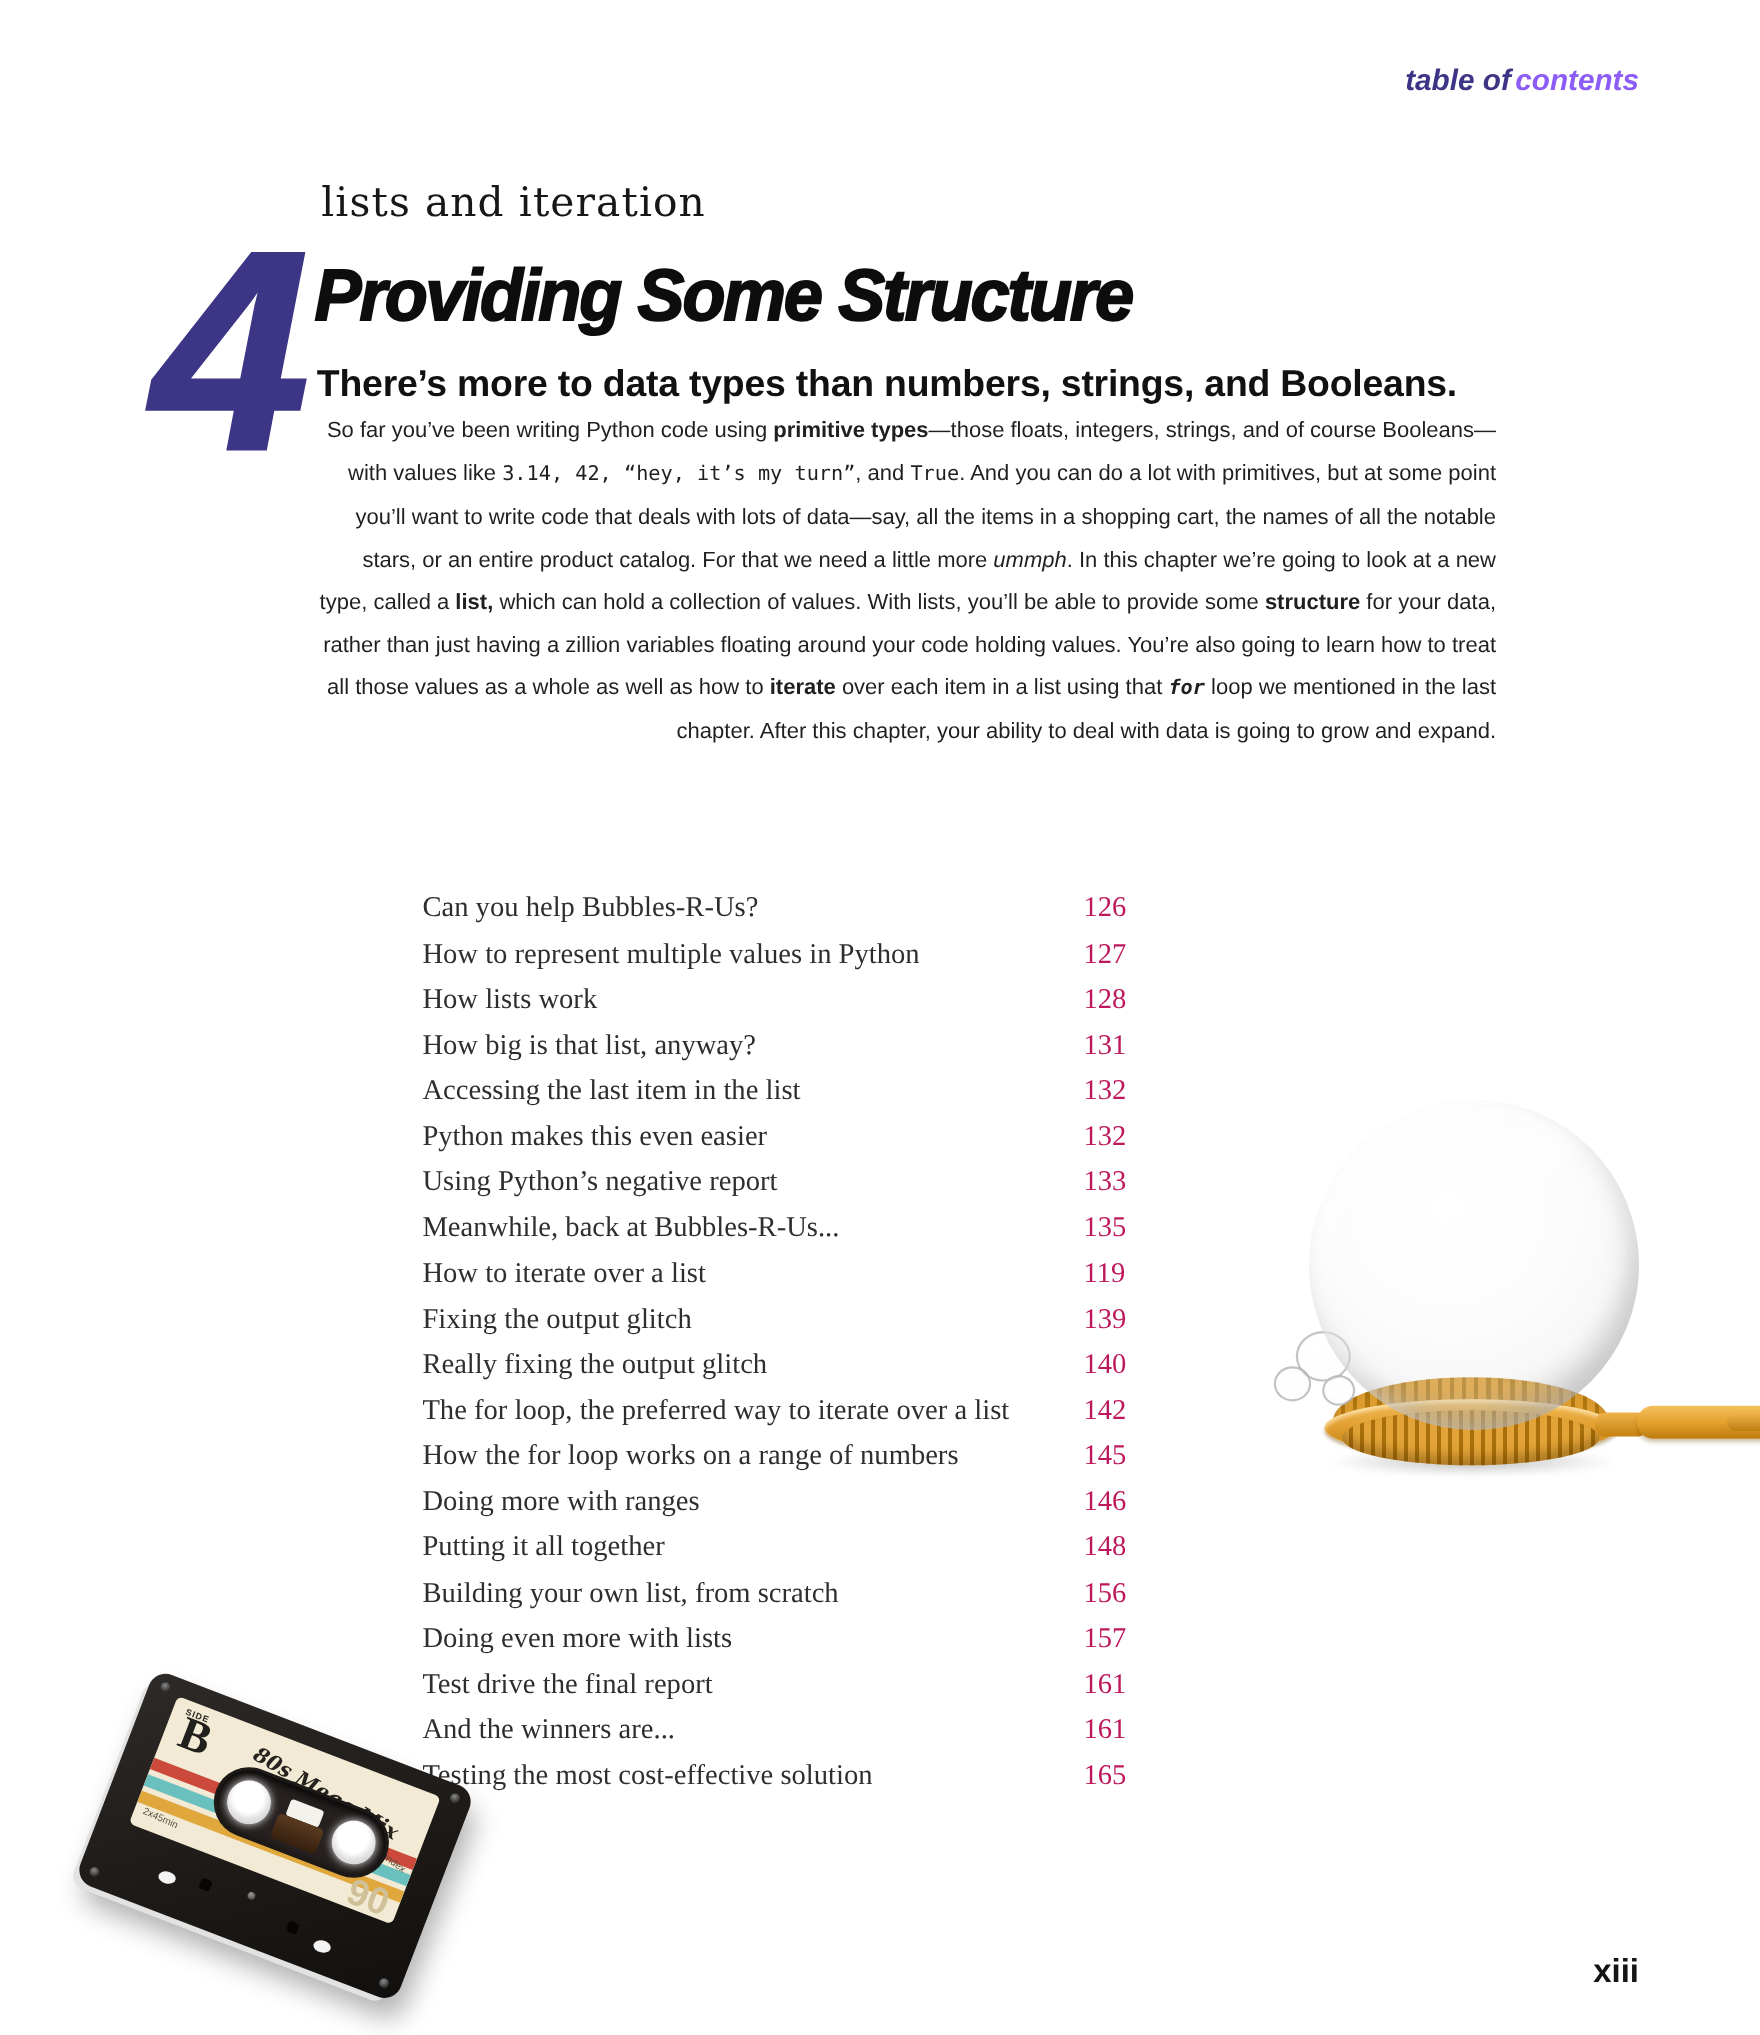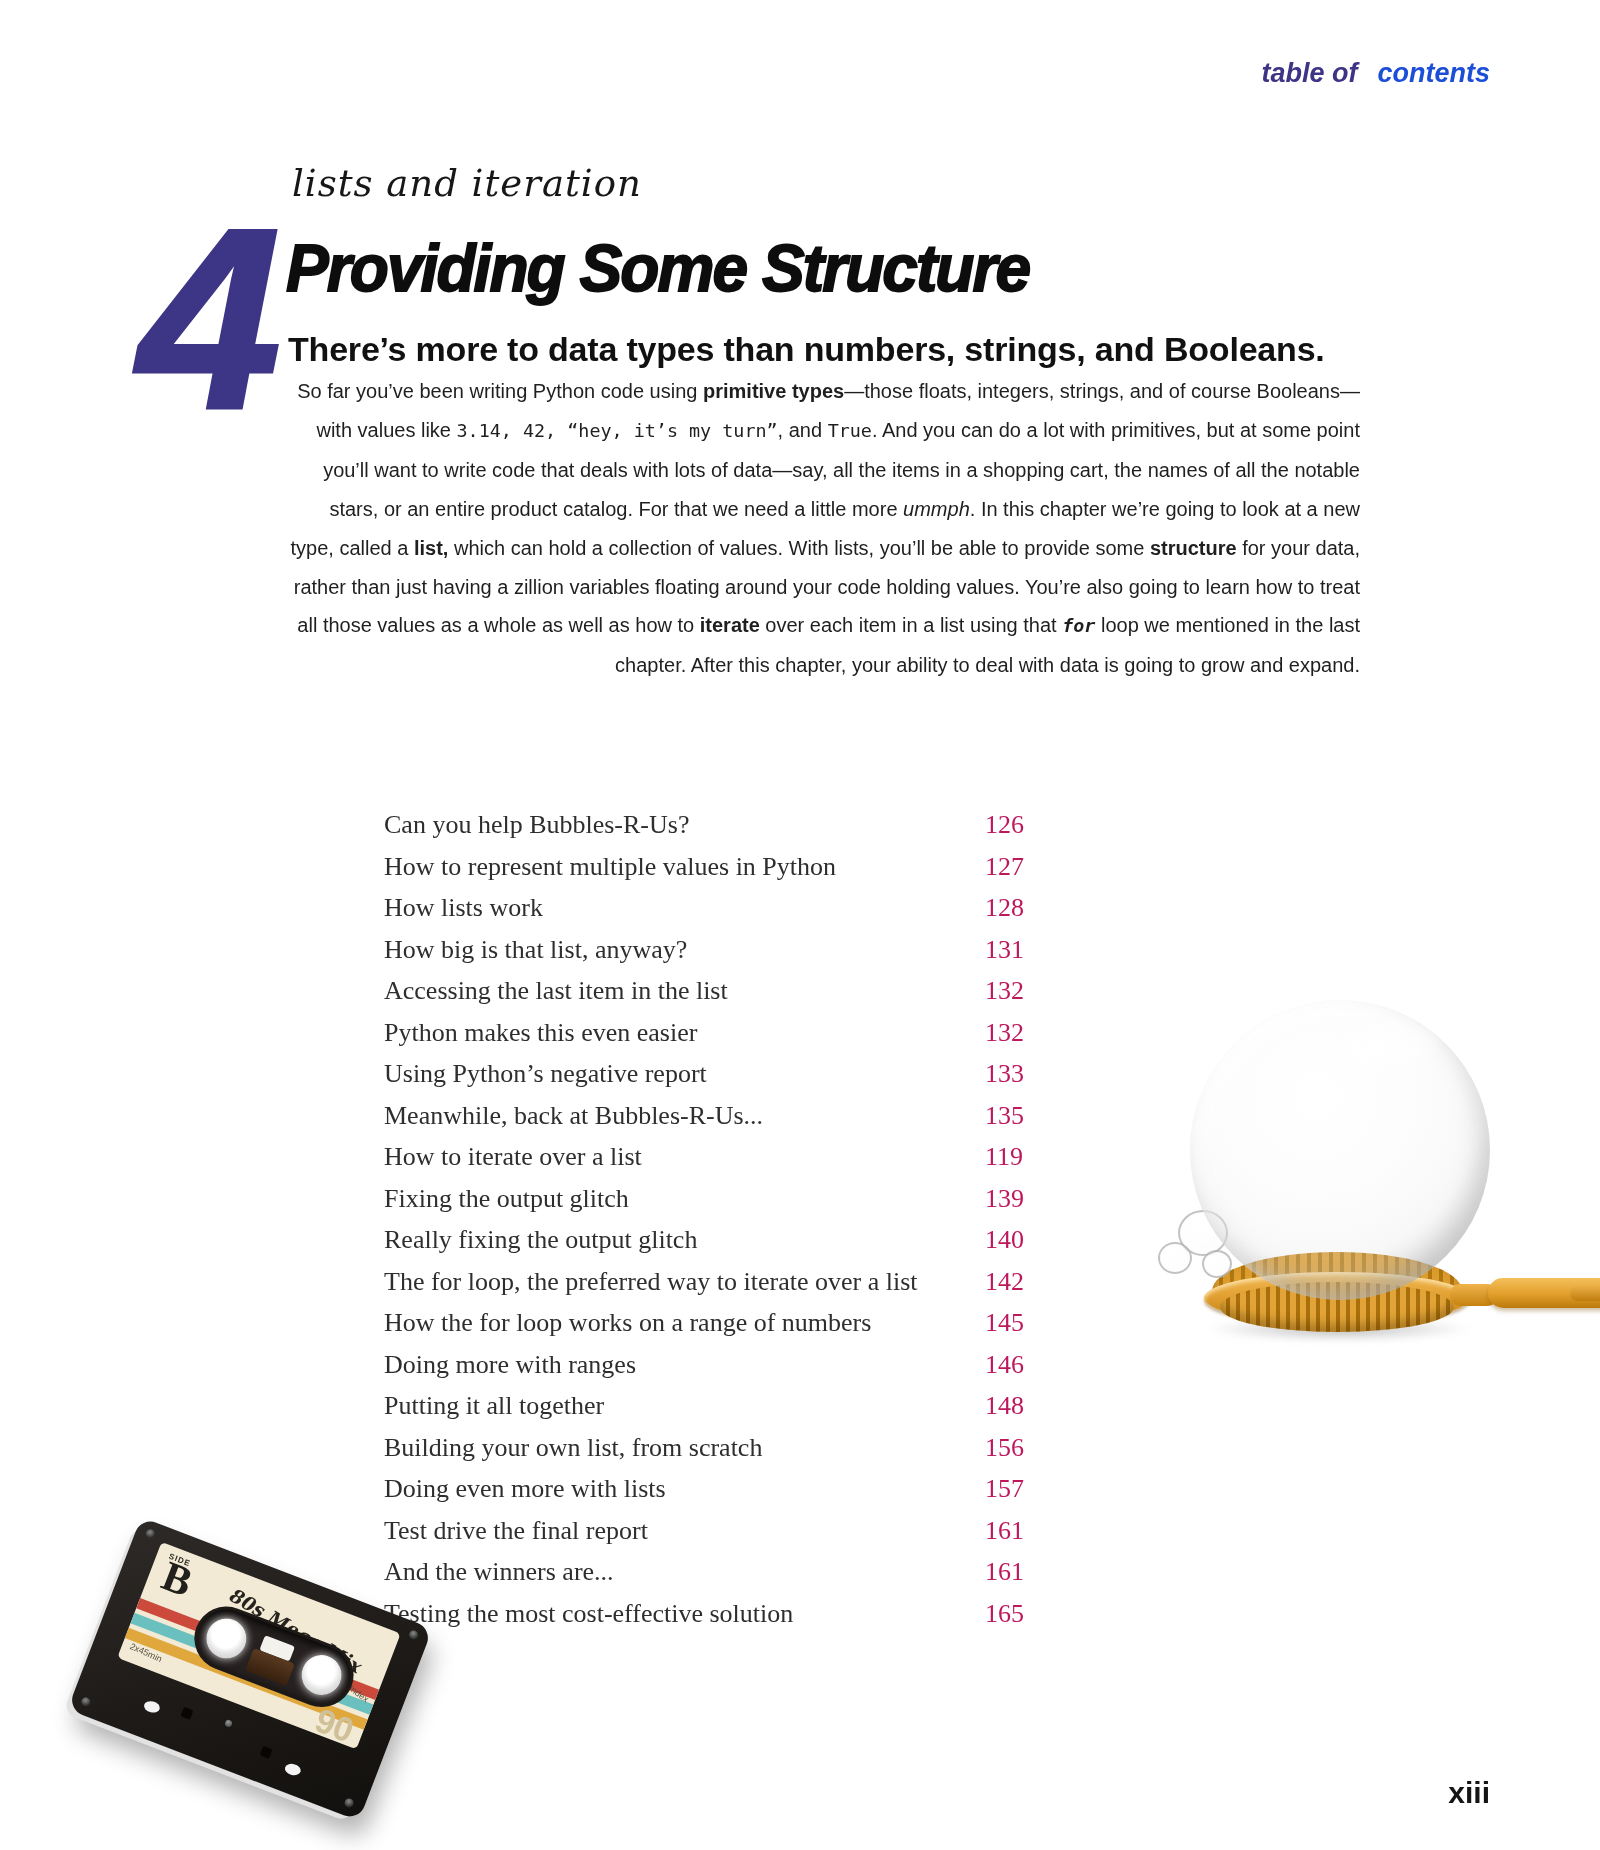--- a/index.html
+++ b/index.html
@@ -7,26 +7,26 @@
     position:relative; width:1600px; height:1850px; background:#ffffff;
     font-family:"Liberation Sans", sans-serif; color:#1c1c1c; overflow:hidden;
   }
 
   
   .page-header {
     position:absolute; top:58px; right:110px;
     font-size:27px; font-weight:bold; font-style:italic; letter-spacing:0;
   }
   .page-header .hdr-prefix { color:#3d3486; }
-  .page-header .hdr-suffix { color:#1d4ed8; margin-left:20px; }
+  .page-header .hdr-suffix { color:#8b5cf6; margin-left:4px; }
 
   
   .chapter-kicker {
     position:absolute; left:292px; top:162px;
-    font-family:"DejaVu Serif", serif; font-size:37px; color:#171717; letter-spacing:1px;font-style:italic;
+    font-family:"DejaVu Serif", serif; font-size:37px; color:#171717; letter-spacing:1px;
   }
   .chapter-number {
     position:absolute; left:138px; top:200px;
     font-size:258px; line-height:0.92; font-weight:bold; font-style:italic;
     color:#3d3585; -webkit-text-stroke:3px #3d3585;
   }
   .chapter-title {
     position:absolute; left:286px; top:230px;
     font-size:66px; font-weight:bold; font-style:italic; letter-spacing:-2px;
     color:#0d0d0d; -webkit-text-stroke:1.8px #0d0d0d;

